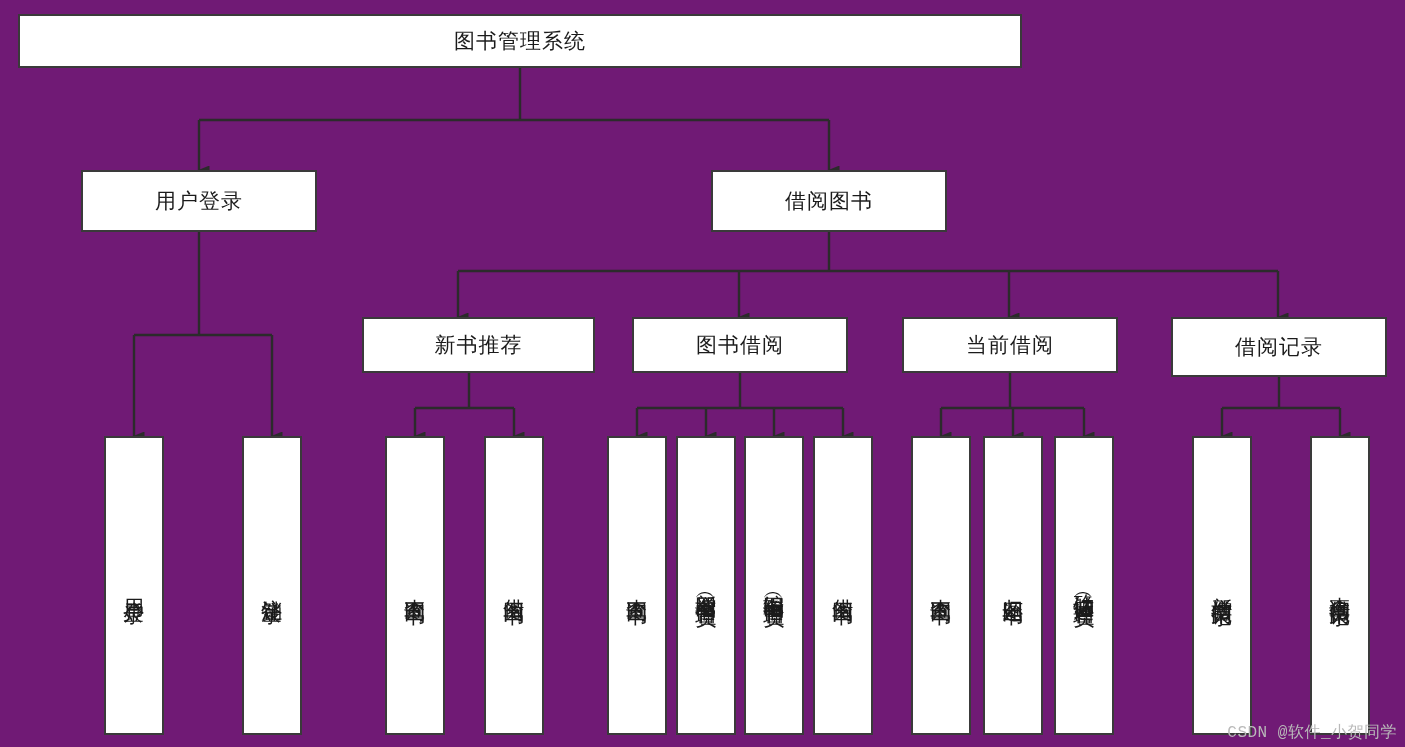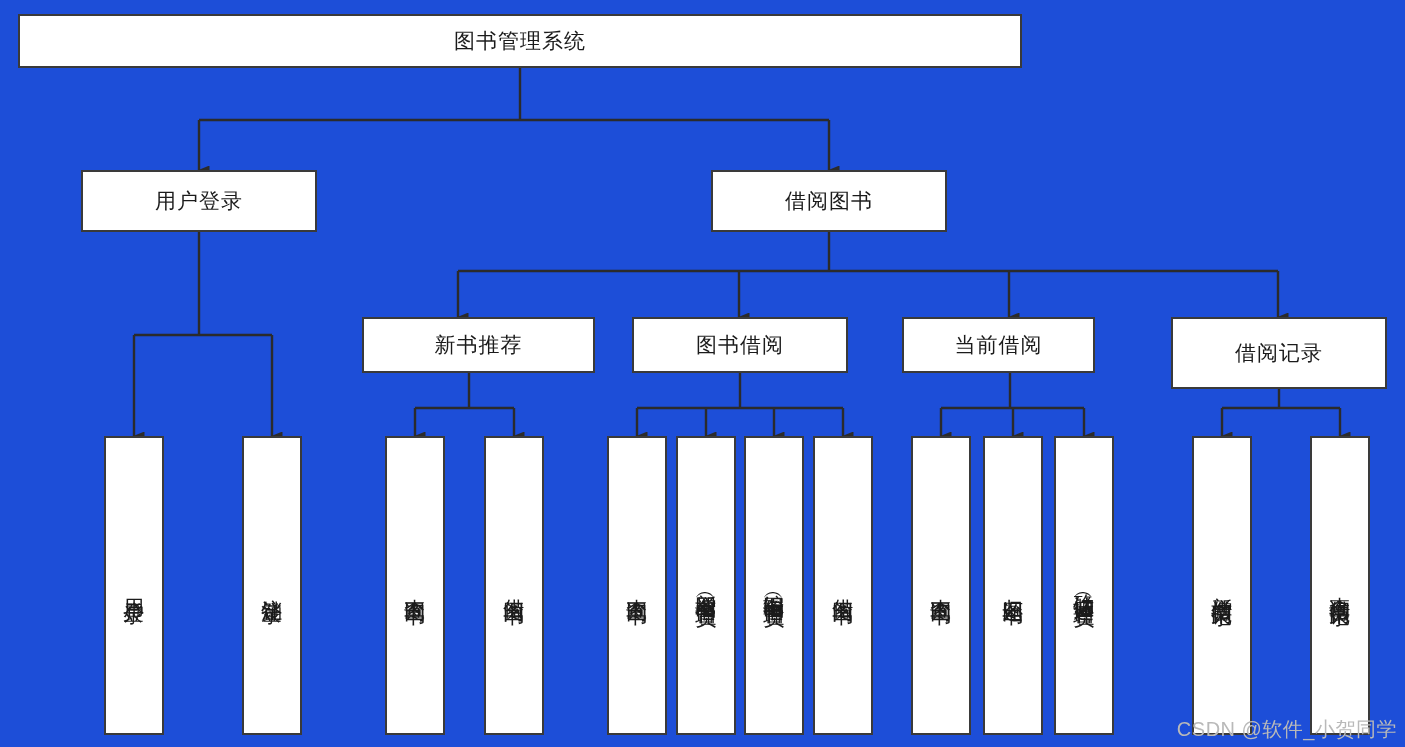--- a/index.html
+++ b/index.html
@@ -1,31 +1,31 @@
 <!DOCTYPE html>
 <html><head>
 <meta charset="utf-8">
 <style>
   html,body{margin:0;padding:0;background:#ffffff;}
   body{width:1405px;height:747px;overflow:hidden;
        font-family:"Liberation Sans","DejaVu Sans",sans-serif;}
-  #stage{position:relative;width:1405px;height:747px;background:#1d4ed8;}
+  #stage{position:relative;width:1405px;height:747px;background:#701a75;}
   #diagram{position:absolute;left:0;top:0;width:1405px;height:747px;}
   .nodebox{position:absolute;box-sizing:border-box;border:2.2px solid #3a3a3a;
            background:#ffffff;display:flex;align-items:center;justify-content:center;
            color:#1b1b1b;}
   .nodebox .lbl{font-size:21px;line-height:1.25;letter-spacing:1px;white-space:nowrap;}
   .leafbox{position:absolute;box-sizing:border-box;border:2.2px solid #3a3a3a;
            background:#ffffff;display:flex;align-items:center;justify-content:center;
            color:#1b1b1b;overflow:hidden;}
   .leafbox .vlbl{writing-mode:vertical-rl;text-orientation:upright;
                  font-size:21px;line-height:1.32;letter-spacing:2px;
                  white-space:nowrap;text-align:center;}
-  #watermark{position:absolute;right:8px;bottom:4px;font-size:20px;color:#b9b9b9;
-             letter-spacing:0.5px;white-space:nowrap;pointer-events:none;}
+  #watermark{position:absolute;right:8px;bottom:4px;font-size:16px;color:#b9b9b9;
+             letter-spacing:0.5px;white-space:nowrap;pointer-events:none;font-family:Liberation Mono, monospace;}
 </style>
 </head>
 <body>
 
 <div id="stage">
 
   <svg id="diagram" viewBox="0 0 1405 747" xmlns="http://www.w3.org/2000/svg">
     <defs>
       <marker id="arrowhead" markerWidth="9" markerHeight="11" refX="4.5" refY="10.5" orient="auto" markerUnits="userSpaceOnUse">
         <polygon points="0,0 9,0 4.5,11" fill="#2b2b2b"></polygon>
@@ -77,24 +77,24 @@
       </div>
       <div class="nodebox" style="left: 711px; top: 170px; width: 236px; height: 62px;">
         <span class="lbl">借阅图书</span>
       </div>
       <div class="nodebox" style="left: 362px; top: 317px; width: 233px; height: 56px;">
         <span class="lbl">新书推荐</span>
       </div>
       <div class="nodebox" style="left: 632px; top: 317px; width: 216px; height: 56px; justify-content: center;">
         <span class="lbl">图书借阅</span>
       </div>
-      <div class="nodebox" style="left: 902px; top: 317px; width: 193px; height: 56px;">
+      <div class="nodebox" style="left: 902px; top: 317px; width: 216px; height: 56px;">
         <span class="lbl">当前借阅</span>
       </div>
-      <div class="nodebox" style="left: 1171px; top: 317px; width: 216px; height: 72px;">
+      <div class="nodebox" style="left: 1171px; top: 317px; width: 216px; height: 60px;">
         <span class="lbl">借阅记录</span>
       </div>
       <div class="leafbox" style="left: 104px; top: 436px; width: 60px; height: 299px;">
         <span class="vlbl">用户登录</span>
       </div>
       <div class="leafbox" style="left: 242px; top: 436px; width: 60px; height: 299px;">
         <span class="vlbl">注销登录</span>
       </div>
       <div class="leafbox" style="left: 385px; top: 436px; width: 60px; height: 299px;">
         <span class="vlbl">查询图书</span>

